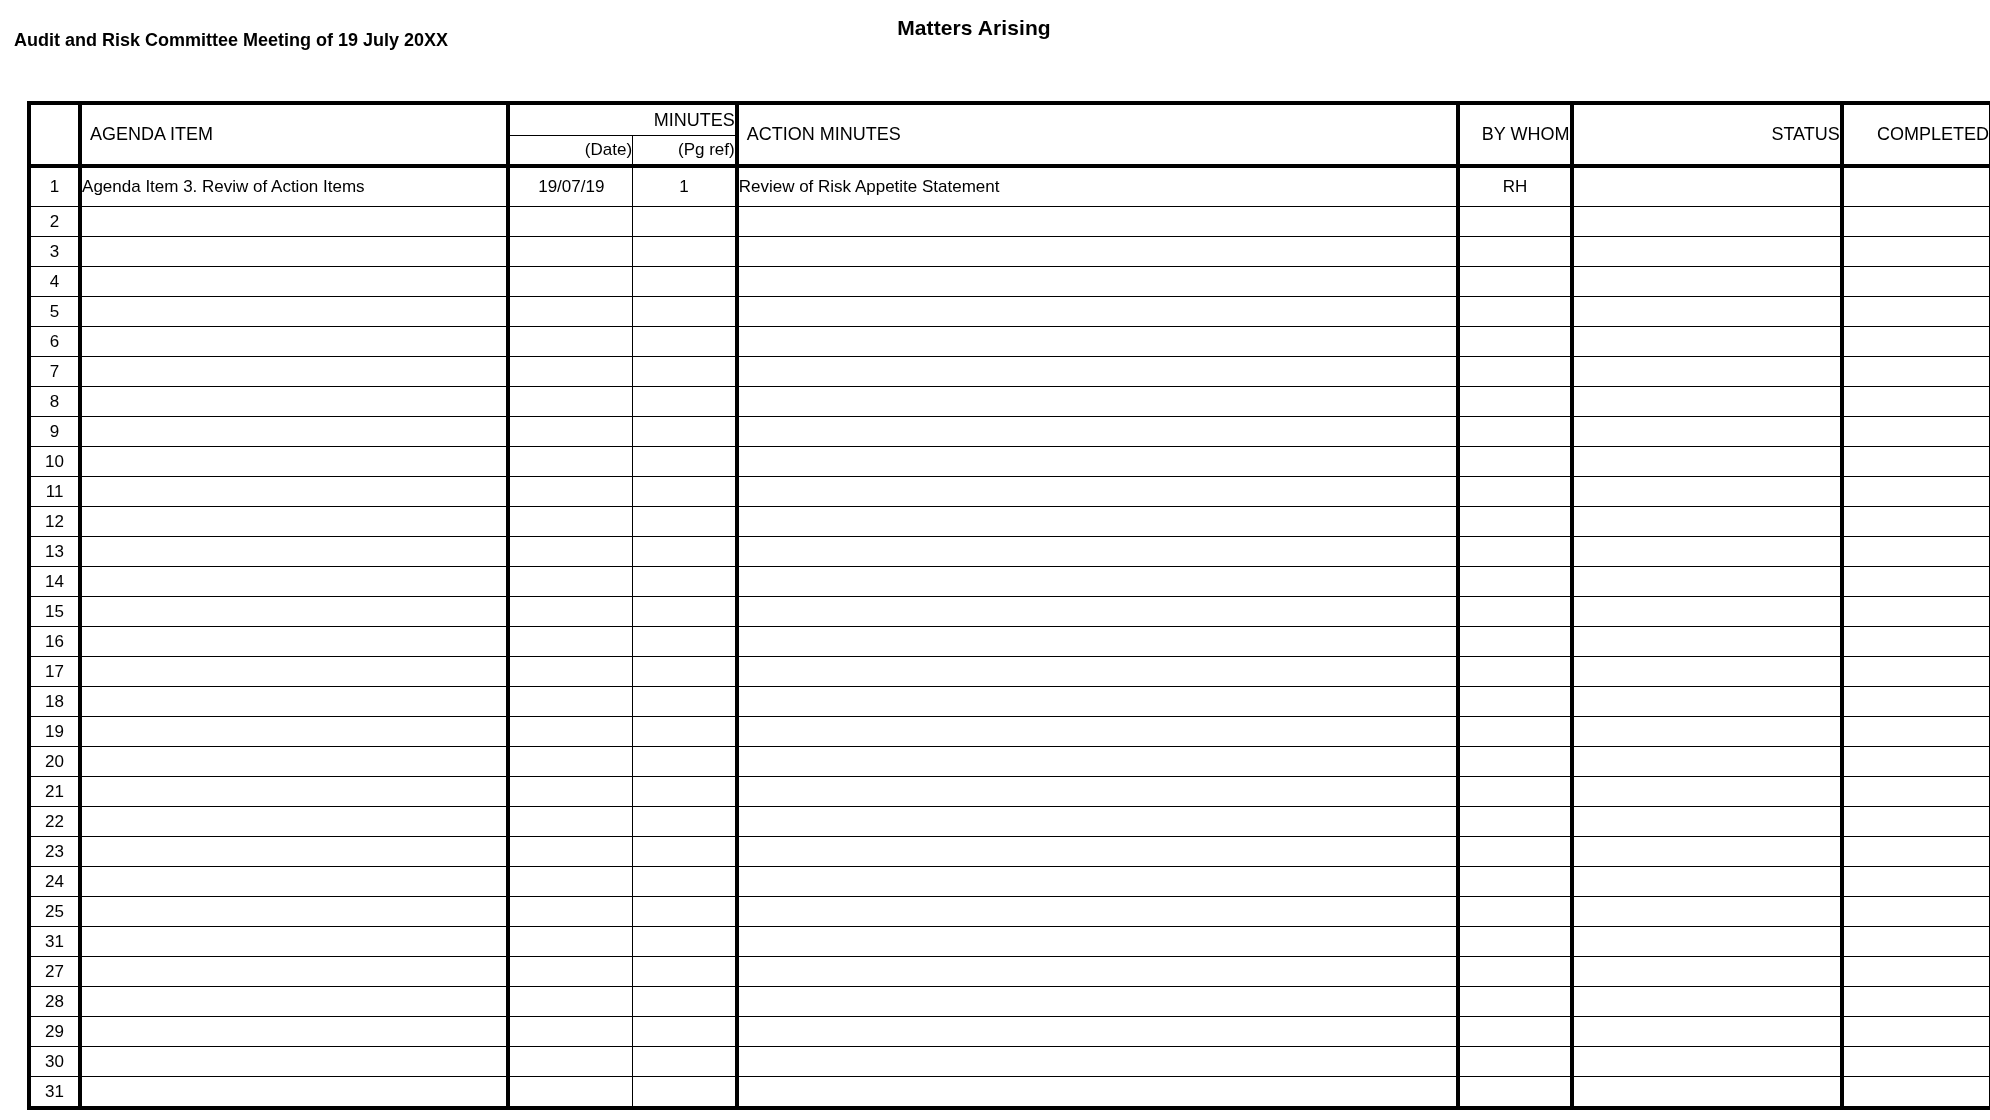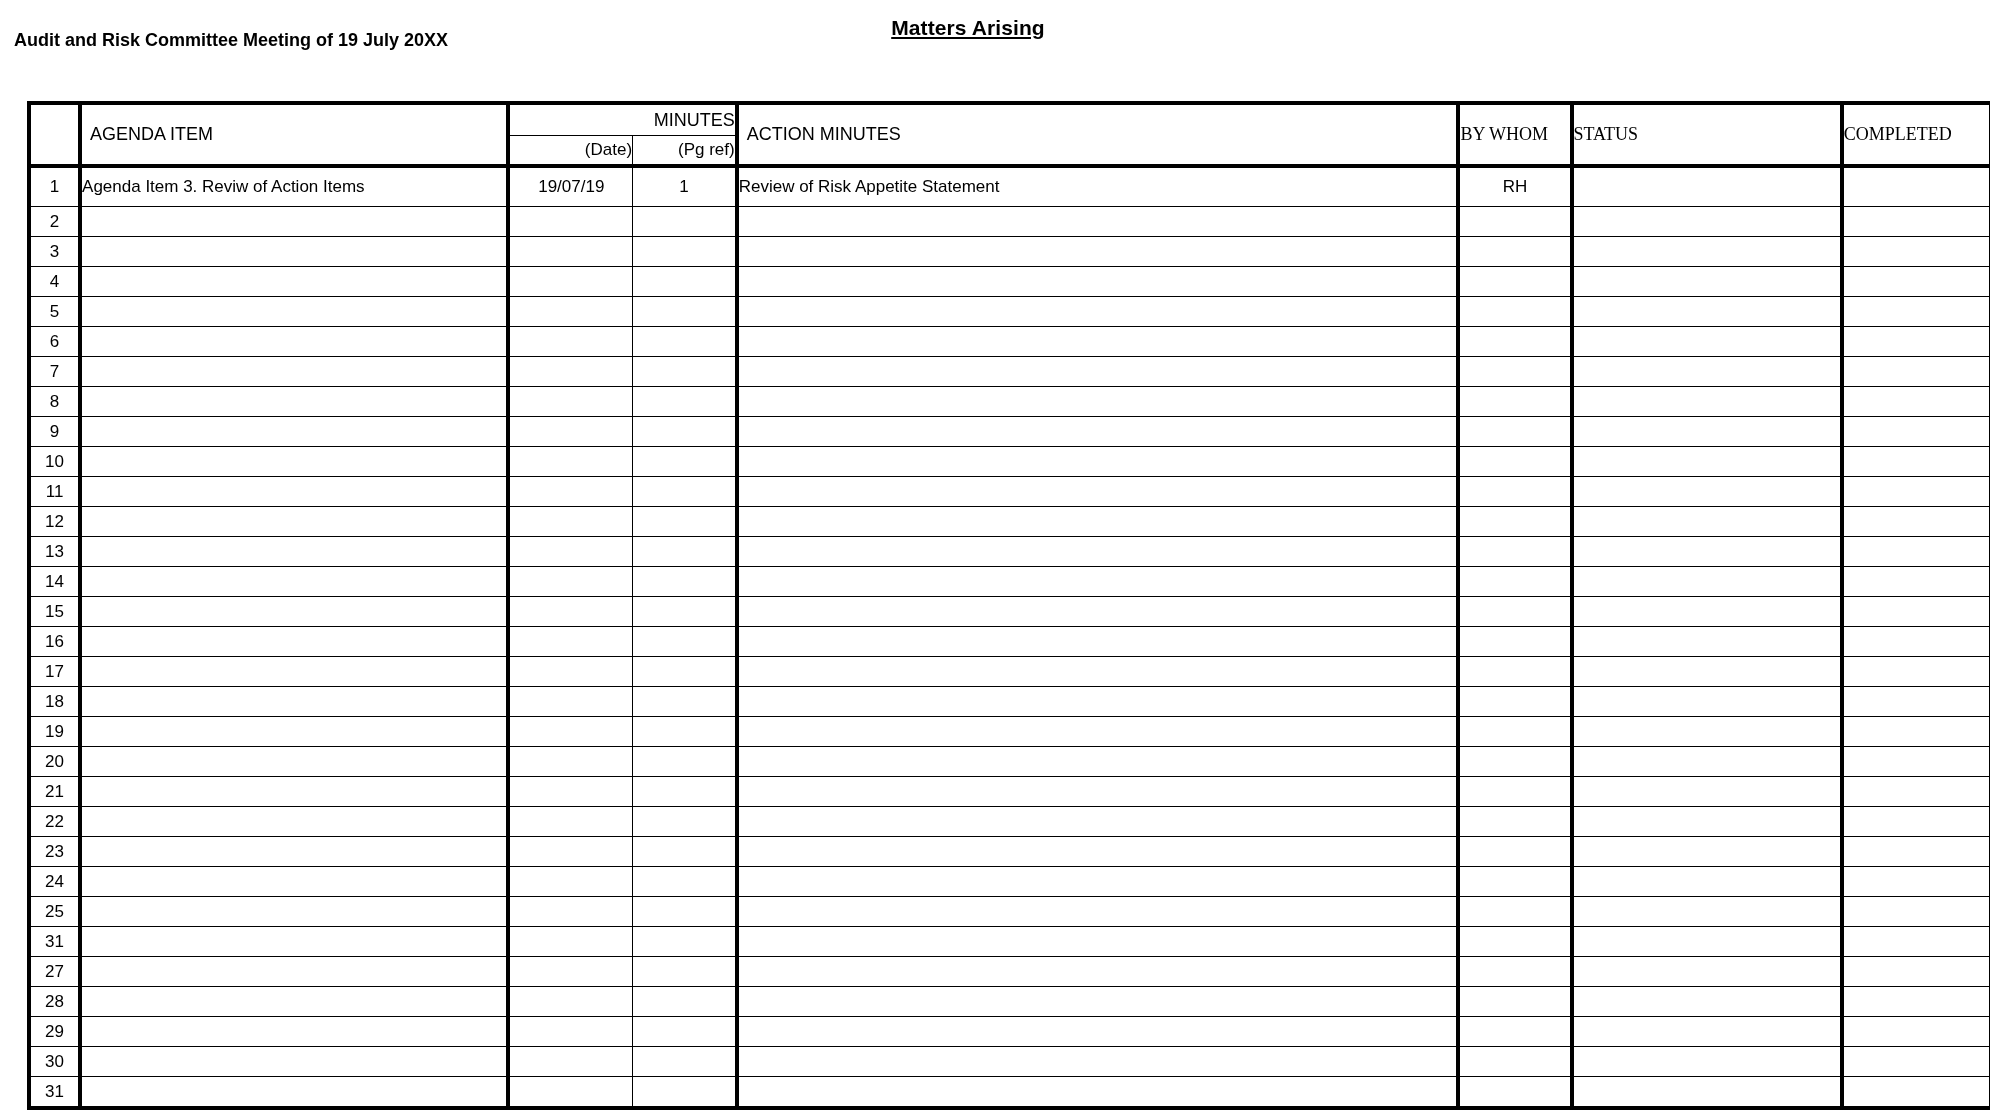--- a/index.html
+++ b/index.html
@@ -16,28 +16,27 @@
     overflow: hidden;
   }
   .page {
     position: relative;
     width: 1990px;
     height: 1120px;
     box-sizing: border-box;
   }
   .doc-title {
     position: absolute;
-    left: 0;
+    left: 6px;
     top: 16px;
     width: 1936px;
     text-align: center;
     font-size: 21px;
     font-weight: bold;
     letter-spacing: 0.1px;
-    text-decoration: underline;
   }
   .doc-subtitle {
     position: absolute;
     left: 14px;
     top: 30px;
     font-size: 18px;
     font-weight: bold;
   }
   .table-wrap {
     position: absolute;
@@ -65,22 +64,21 @@
     font-size: 18px;
     font-weight: bold;
     border-bottom-width: 4px !important;
     border-top-width: 0 !important;
   }
   .thead-cell.left {
     text-align: left;
     padding-left: 8px;
   }
   .thead-cell.center {
-    text-align: left;
-    font-family: Liberation Serif, serif;
+    text-align: right;
   }
   .minutes-top {
     font-size: 18px;
     font-weight: bold;
     text-align: right;
     border-top-width: 0 !important;
     border-bottom-width: 1.5px !important;
     height: 30px;
   }
   .minutes-sub {

